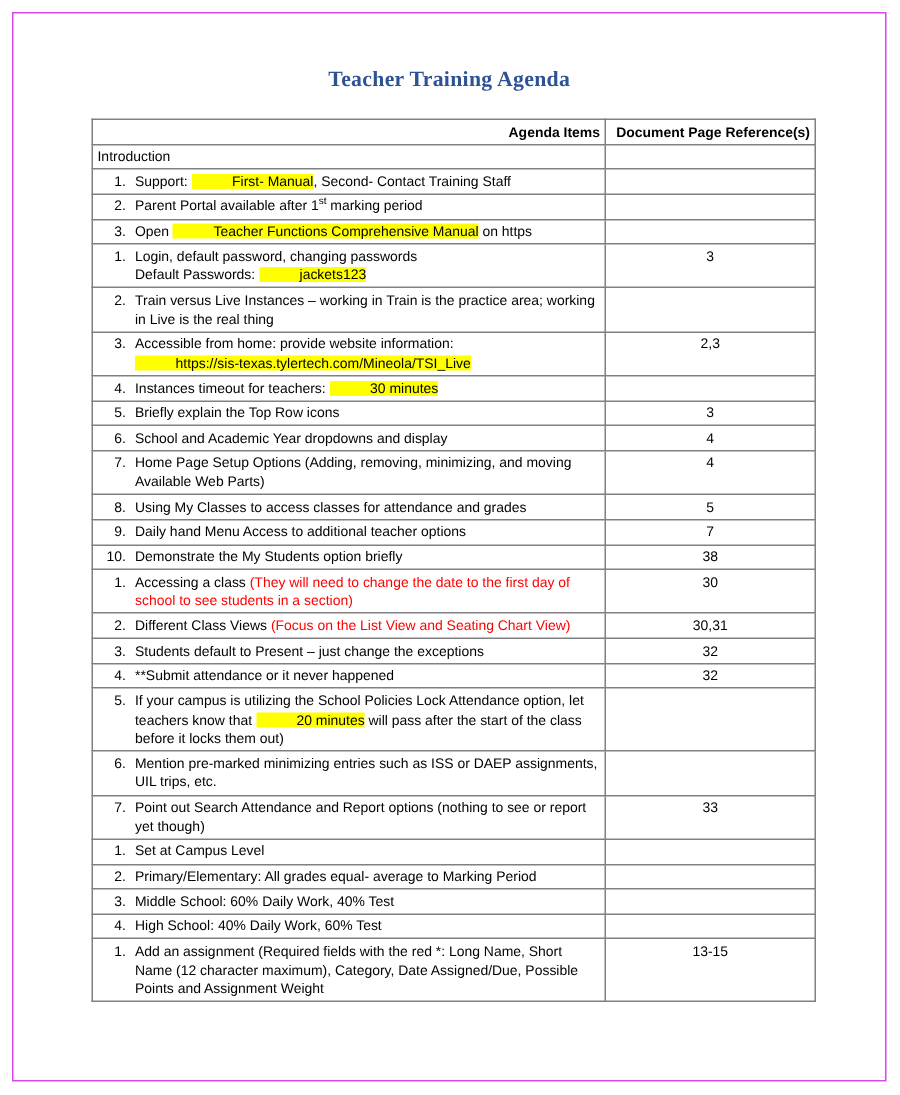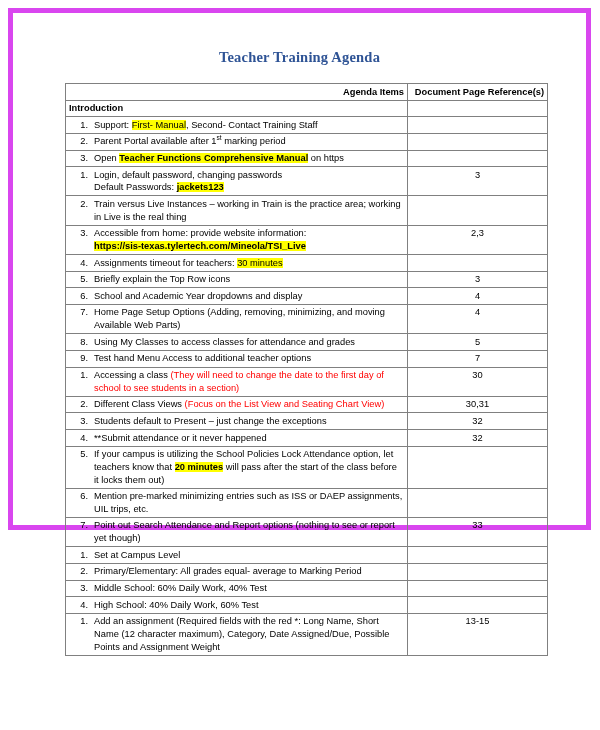--- a/index.html
+++ b/index.html
@@ -11,22 +11,22 @@
     height: 730px;
     background: #ffffff;
     font-family: "Liberation Sans", sans-serif;
     overflow: hidden;
   }
   .page {
     position: absolute;
     left: 8px;
     top: 8px;
     width: 583px;
-    height: 522px;
-    border: 5px solid #d946ef;
+    height: 713px;
+    border: 1px solid #d946ef;
     box-sizing: border-box;
     background: #ffffff;
   }
   .doc-title {
     text-align: center;
     font-family: "Liberation Serif", serif;
     font-weight: bold;
     font-size: 14.5px;
     color: #2E5395;
     margin-top: 36px;
@@ -50,21 +50,21 @@
   col.c-items { width: 342px; }
   col.c-ref { width: 140px; }
 
   th.hdr {
     text-align: right;
     font-weight: bold;
     font-size: 9.6px;
     padding: 2px 3px;
   }
   td.section {
-    font-weight: bold;
+    font-weight: normal;
     font-size: 9.6px;
     padding-left: 4px;
   }
   td.ref {
     text-align: center;
     font-size: 9.5px;
   }
   td.item {
     padding-left: 0;
   }
@@ -77,22 +77,23 @@
     width: 25px;
     text-align: right;
     padding-right: 6px;
     box-sizing: border-box;
   }
   .txt {
     flex: 1 1 auto;
   }
   .hl {
     background: #FFFF00;
-  }
-  .b { font-weight: bold; }
+    padding-left: 27px;
+  }
+  .b { font-weight: normal; }
   .red { color: #FF0000; }
   sup { font-size: 6.6px; vertical-align: super; line-height: 0; }
 </style>
 </head>
 <body>
 
 <div class="page">
 
   <div class="doc-title">Teacher Training Agenda</div>
 
@@ -163,21 +164,21 @@
               <span class="num">3.</span>
               <span class="txt"><span>Accessible from home:  provide website information:</span><br><span class="hl b">https://sis-texas.tylertech.com/Mineola/TSI_Live</span></span>
             </div>
           </td>
           <td class="ref">2,3</td>
         </tr>
         <tr>
           <td class="item">
             <div class="li">
               <span class="num">4.</span>
-              <span class="txt"><span>Assignments timeout for teachers:  </span><span class="hl">30 minutes</span></span>
+              <span class="txt"><span>Instances timeout for teachers:  </span><span class="hl">30 minutes</span></span>
             </div>
           </td>
           <td class="ref">&nbsp;</td>
         </tr>
         <tr>
           <td class="item">
             <div class="li">
               <span class="num">5.</span>
               <span class="txt"><span>Briefly explain the Top Row icons</span></span>
             </div>
@@ -208,24 +209,33 @@
               <span class="num">8.</span>
               <span class="txt"><span>Using My Classes to access classes for attendance and grades</span></span>
             </div>
           </td>
           <td class="ref">5</td>
         </tr>
         <tr>
           <td class="item">
             <div class="li">
               <span class="num">9.</span>
-              <span class="txt"><span>Test hand Menu Access to additional teacher options</span></span>
+              <span class="txt"><span>Daily hand Menu Access to additional teacher options</span></span>
             </div>
           </td>
           <td class="ref">7</td>
+        </tr>
+        <tr>
+          <td class="item">
+            <div class="li">
+              <span class="num">10.</span>
+              <span class="txt"><span>Demonstrate the My Students option briefly</span></span>
+            </div>
+          </td>
+          <td class="ref">38</td>
         </tr>
         <tr>
           <td class="item">
             <div class="li">
               <span class="num">1.</span>
               <span class="txt"><span>Accessing a class </span><span class="red">(They will need to change the date to the first day of school to see students in a section)</span></span>
             </div>
           </td>
           <td class="ref">30</td>
         </tr>

